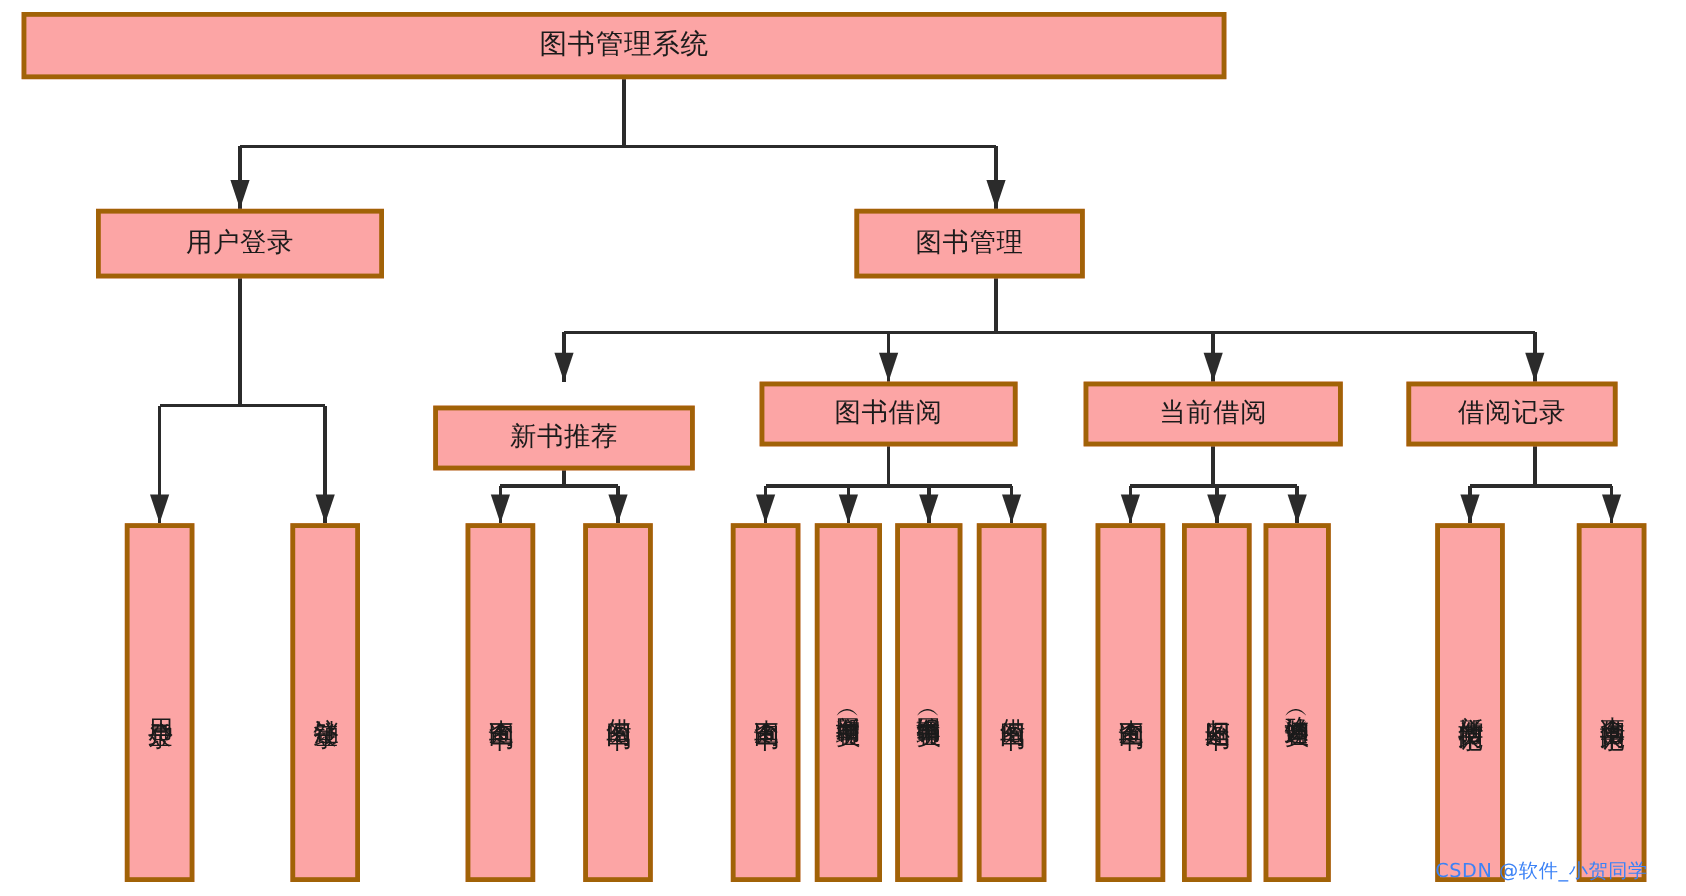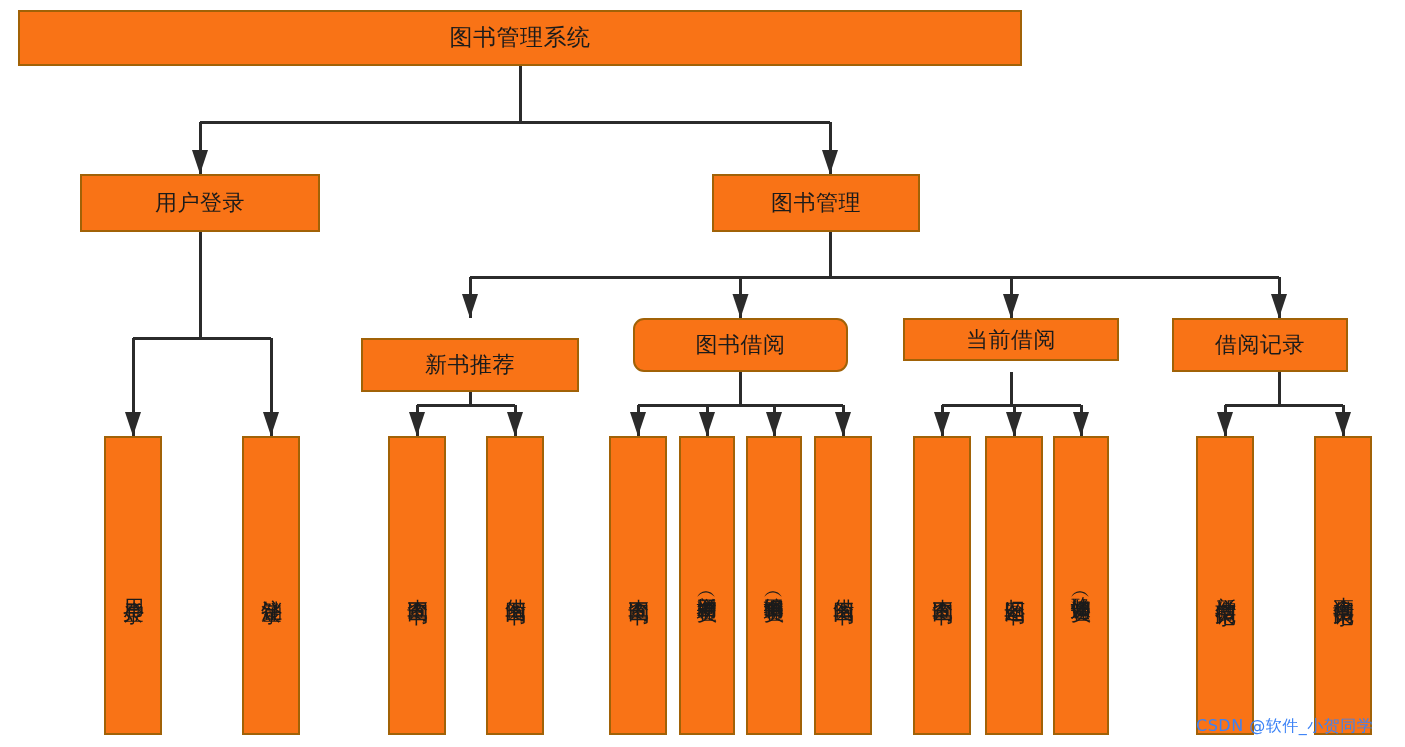--- a/index.html
+++ b/index.html
@@ -22,22 +22,22 @@
     position: absolute;
     left: 0;
     top: 0;
     width: 1405px;
     height: 747px;
     pointer-events: none;
   }
   .node {
     position: absolute;
     box-sizing: border-box;
-    background: #f97316;
-    border: 2px solid #a16207;
+    background: #fca5a5;
+    border: 4px solid #a16207;
     display: flex;
     align-items: center;
     justify-content: center;
     color: #1b1b1b;
   }
   .node-label {
     display: block;
     text-align: center;
     line-height: 1.18;
     letter-spacing: 0.5px;
@@ -135,30 +135,30 @@
       <line x1="1343" y1="405" x2="1343" y2="436" stroke="#2b2b2b" stroke-width="3" shape-rendering="crispEdges"></line>
       <path d="M 1335 412 L 1351 412 L 1343 436 Z" fill="#2b2b2b"></path>
     </svg>
   <div id="nodes-layer">
       <div class="node horiz root" style="left: 18px; top: 10px; width: 1004px; height: 56px;">
         <span class="node-label">图书管理系统</span>
       </div>
       <div class="node horiz" style="left: 80px; top: 174px; width: 240px; height: 58px;">
         <span class="node-label">用户登录</span>
       </div>
-      <div class="node horiz" style="left: 712px; top: 174px; width: 208px; height: 58px;">
+      <div class="node horiz" style="left: 712px; top: 174px; width: 192px; height: 58px;">
         <span class="node-label">图书管理</span>
       </div>
       <div class="node horiz" style="left: 361px; top: 318px; width: 218px; height: 54px; margin-top: 20px;">
         <span class="node-label">新书推荐</span>
       </div>
-      <div class="node horiz" style="left: 633px; top: 318px; width: 215px; height: 54px; border-radius: 11px;">
+      <div class="node horiz" style="left: 633px; top: 318px; width: 215px; height: 54px;">
         <span class="node-label">图书借阅</span>
       </div>
-      <div class="node horiz" style="left: 903px; top: 318px; width: 216px; height: 43px;">
+      <div class="node horiz" style="left: 903px; top: 318px; width: 216px; height: 54px;">
         <span class="node-label">当前借阅</span>
       </div>
       <div class="node horiz" style="left: 1172px; top: 318px; width: 176px; height: 54px;">
         <span class="node-label">借阅记录</span>
       </div>
       <div class="node vert" style="left: 104px; top: 436px; width: 58px; height: 299px;">
         <span class="node-label">用户登录</span>
       </div>
       <div class="node vert" style="left: 242px; top: 436px; width: 58px; height: 299px;">
         <span class="node-label">注销登录</span>

